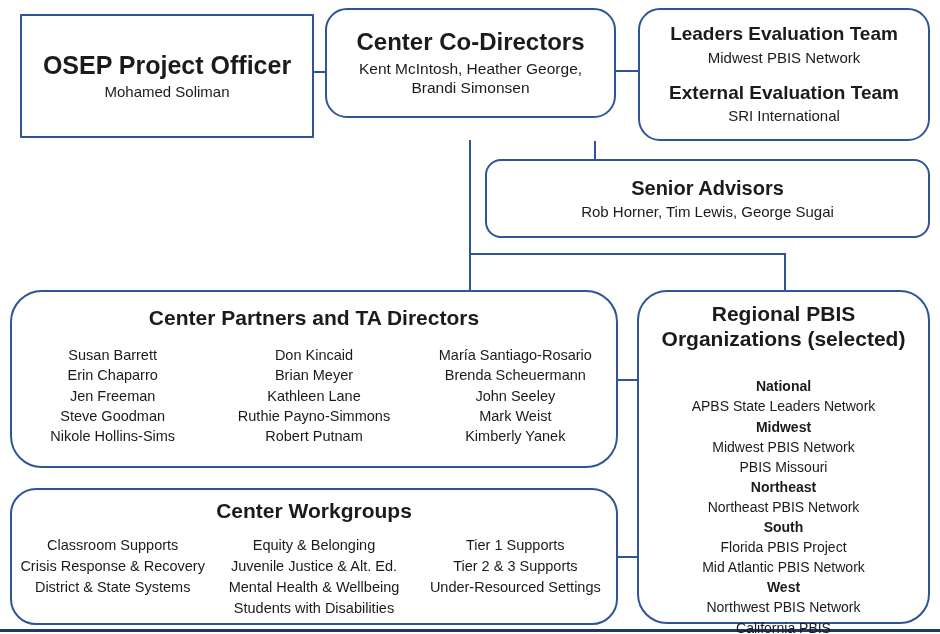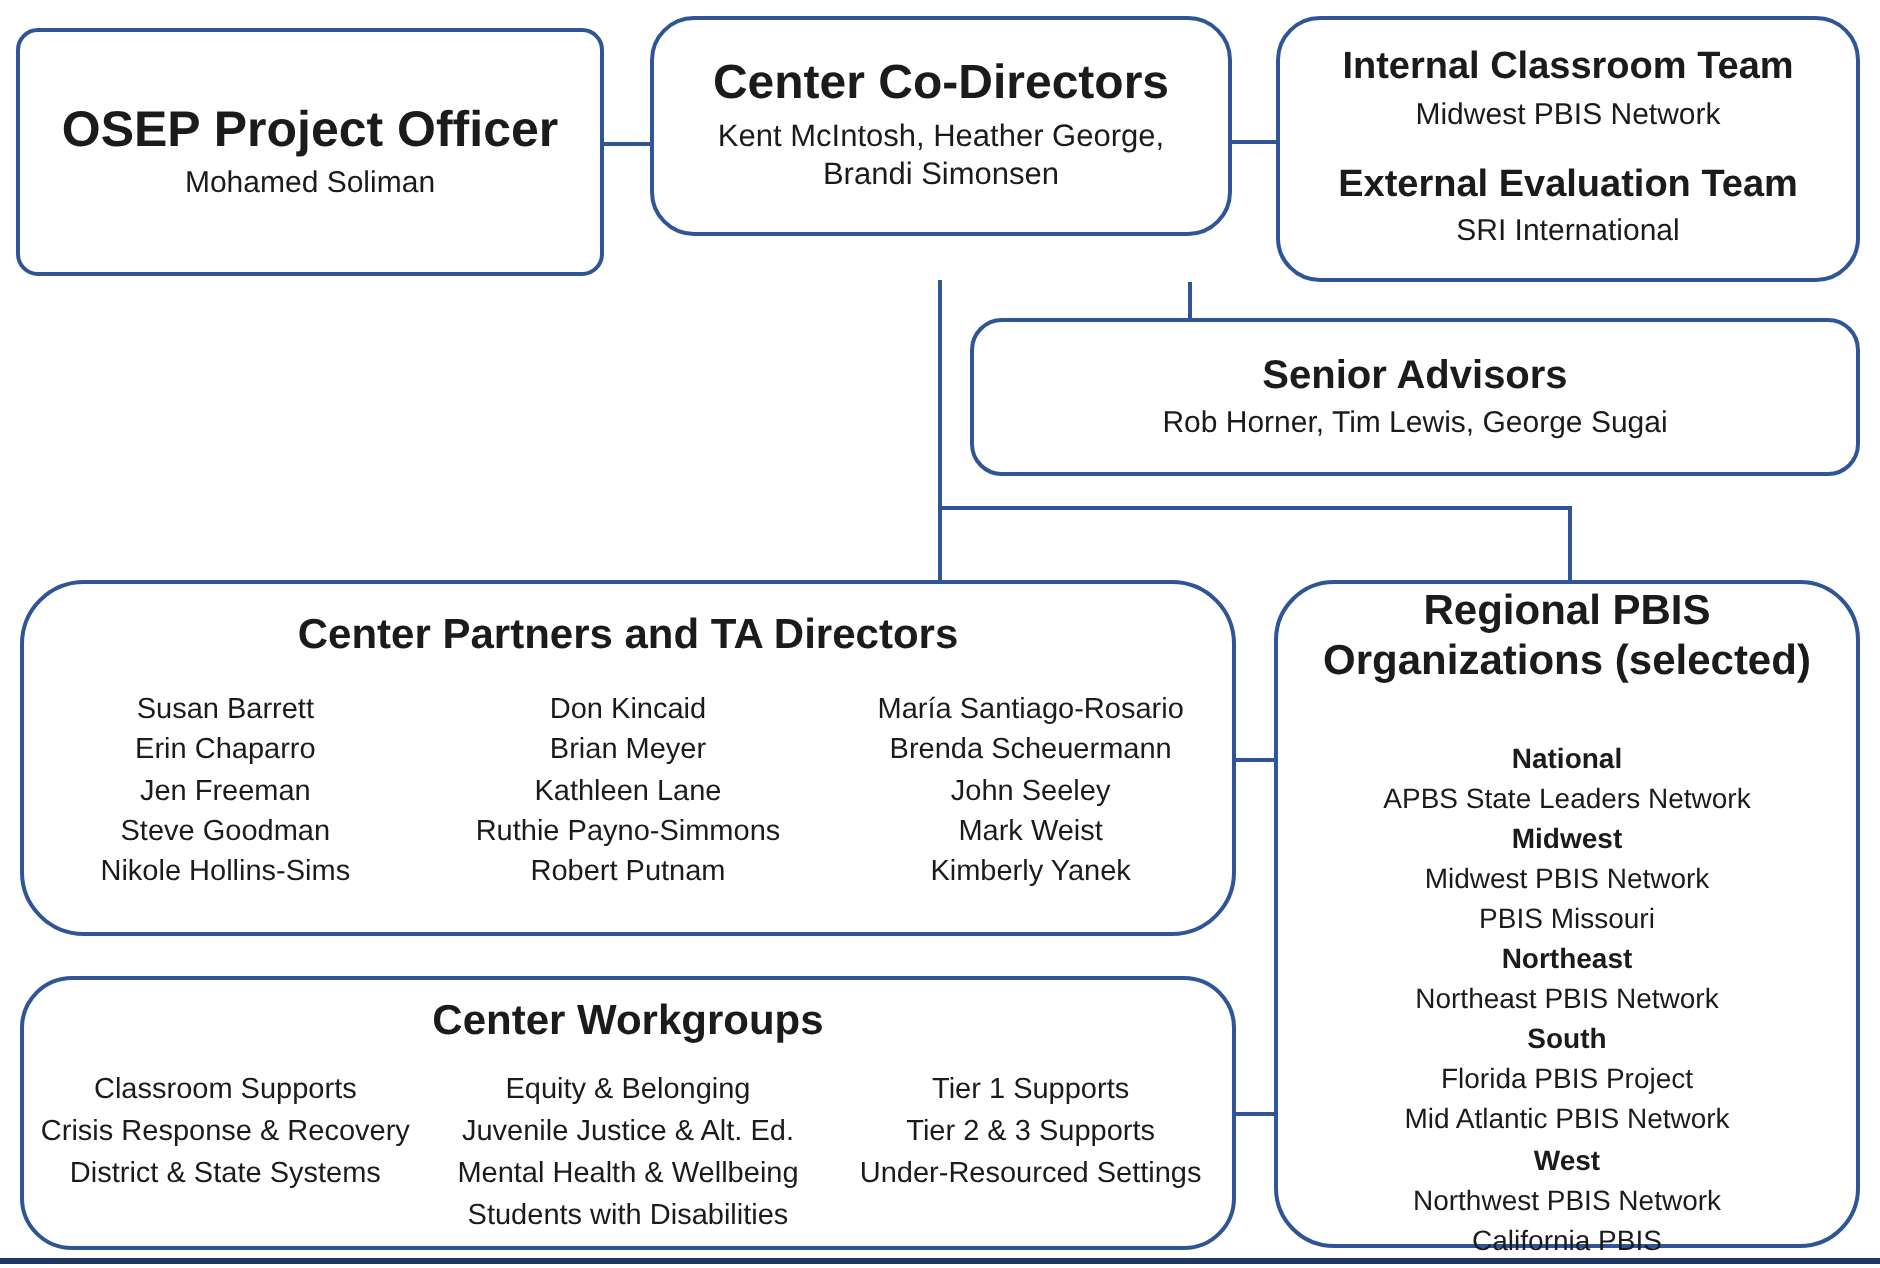--- a/index.html
+++ b/index.html
@@ -31,37 +31,37 @@
   .conn{position:absolute;background:var(--line);}
   .baseline{position:absolute;background:var(--baseline);}
 
   .title-xl{font-size:25px;font-weight:bold;line-height:1.15;}
   .title-lg{font-size:24px;font-weight:bold;line-height:1.15;}
   .title-md{font-size:21px;font-weight:bold;line-height:1.2;}
   .title-sm{font-size:19px;font-weight:bold;line-height:1.2;}
   .sub{font-size:15px;line-height:1.25;margin-top:3px;}
 
   
-  .osep{left:8px;top:14px;width:294px;height:124px;border-radius:11px;}
+  .osep{left:20px;top:14px;width:294px;height:124px;border-radius:1px;}
   .codir{left:325px;top:8px;width:291px;height:110px;}
   .codir .sub{max-width:250px;font-size:15.5px;}
   .eval{left:638px;top:8px;width:292px;height:133px;}
   .eval .group+.group{margin-top:14px;}
   .senior{left:485px;top:159px;width:445px;height:79px;border-radius:16px;}
   .senior .title-md{font-size:20px;}
 
   
   .partners{left:10px;top:290px;width:608px;height:178px;border-radius:32px;justify-content:flex-start;padding-top:13px;}
   .workgroups{left:10px;top:488px;width:608px;height:137px;border-radius:26px;justify-content:flex-start;padding-top:8px;}
   .cols{display:flex;width:100%;margin-top:15px;}
   .col{flex:1 1 0;font-size:14.5px;line-height:20.3px;white-space:nowrap;}
   .workgroups .cols{margin-top:12px;}
   .workgroups .col{line-height:21px;}
 
-  .regional{left:637px;top:290px;width:293px;height:334px;border-radius:30px;justify-content:center;padding-top:9px;}
+  .regional{left:637px;top:290px;width:293px;height:334px;border-radius:30px;justify-content:space-between;padding-top:9px;}
   .regional .title-md{width:250px;}
   .reg-list{margin-top:25px;font-size:14px;line-height:20.1px;}
   .reg-list .bold, .list-line.bold{font-weight:bold;}
 
   
   .c-osep-codir{left:302px;top:71px;width:23px;height:2px;}
   .c-codir-eval{left:616px;top:70px;width:22px;height:2px;}
   .c-codir-senior{left:594px;top:141px;width:2px;height:18px;}
   .c-codir-down{left:469px;top:140px;width:2px;height:150px;}
   .c-mid-horiz{left:469px;top:253px;width:317px;height:2px;}
@@ -90,21 +90,21 @@
     <div class="sub">Mohamed Soliman</div>
   </div>
 
   <div class="box rounded codir">
     <div class="title-lg">Center Co-Directors</div>
     <div class="sub">Kent McIntosh, Heather George, Brandi Simonsen</div>
   </div>
 
   <div class="box rounded eval">
     <div class="group">
-      <div class="title-sm">Internal Classroom Team</div>
+      <div class="title-sm">Leaders Evaluation Team</div>
       <div class="sub">Midwest PBIS Network</div>
     </div>
     <div class="group">
       <div class="title-sm">External Evaluation Team</div>
       <div class="sub">SRI International</div>
     </div>
   </div>
 
   <div class="box rounded senior">
     <div class="title-md">Senior Advisors</div>

